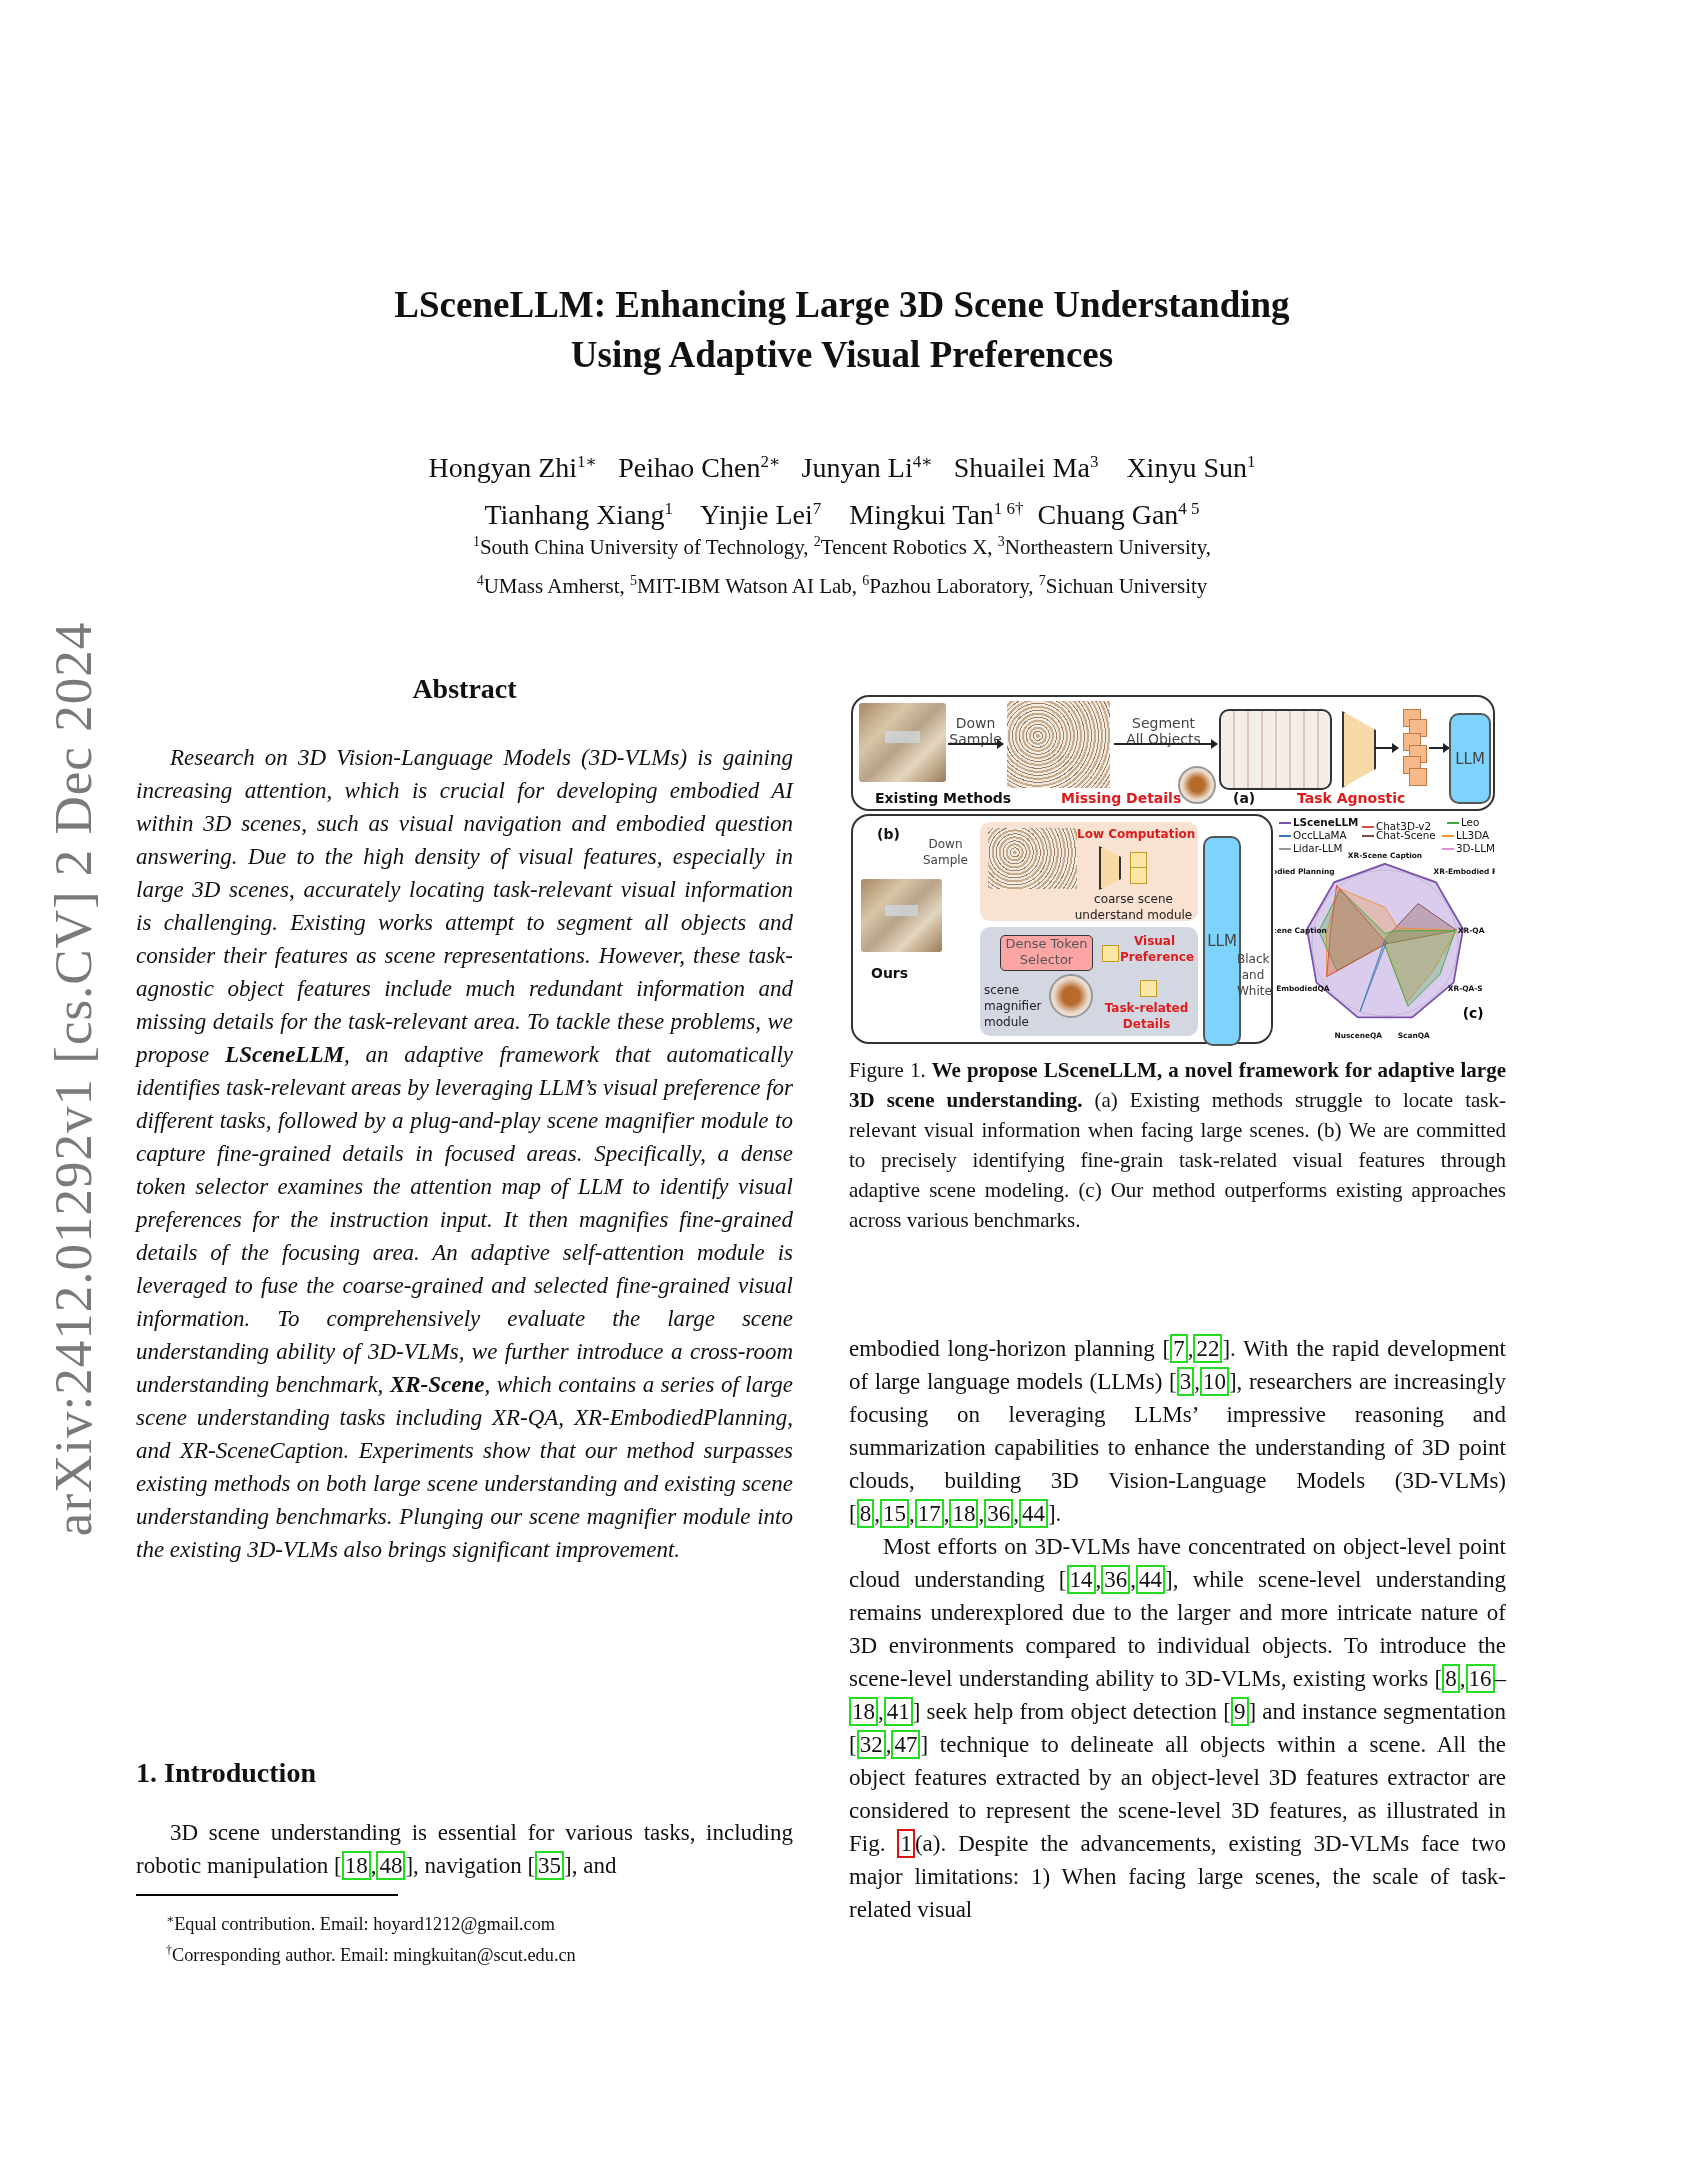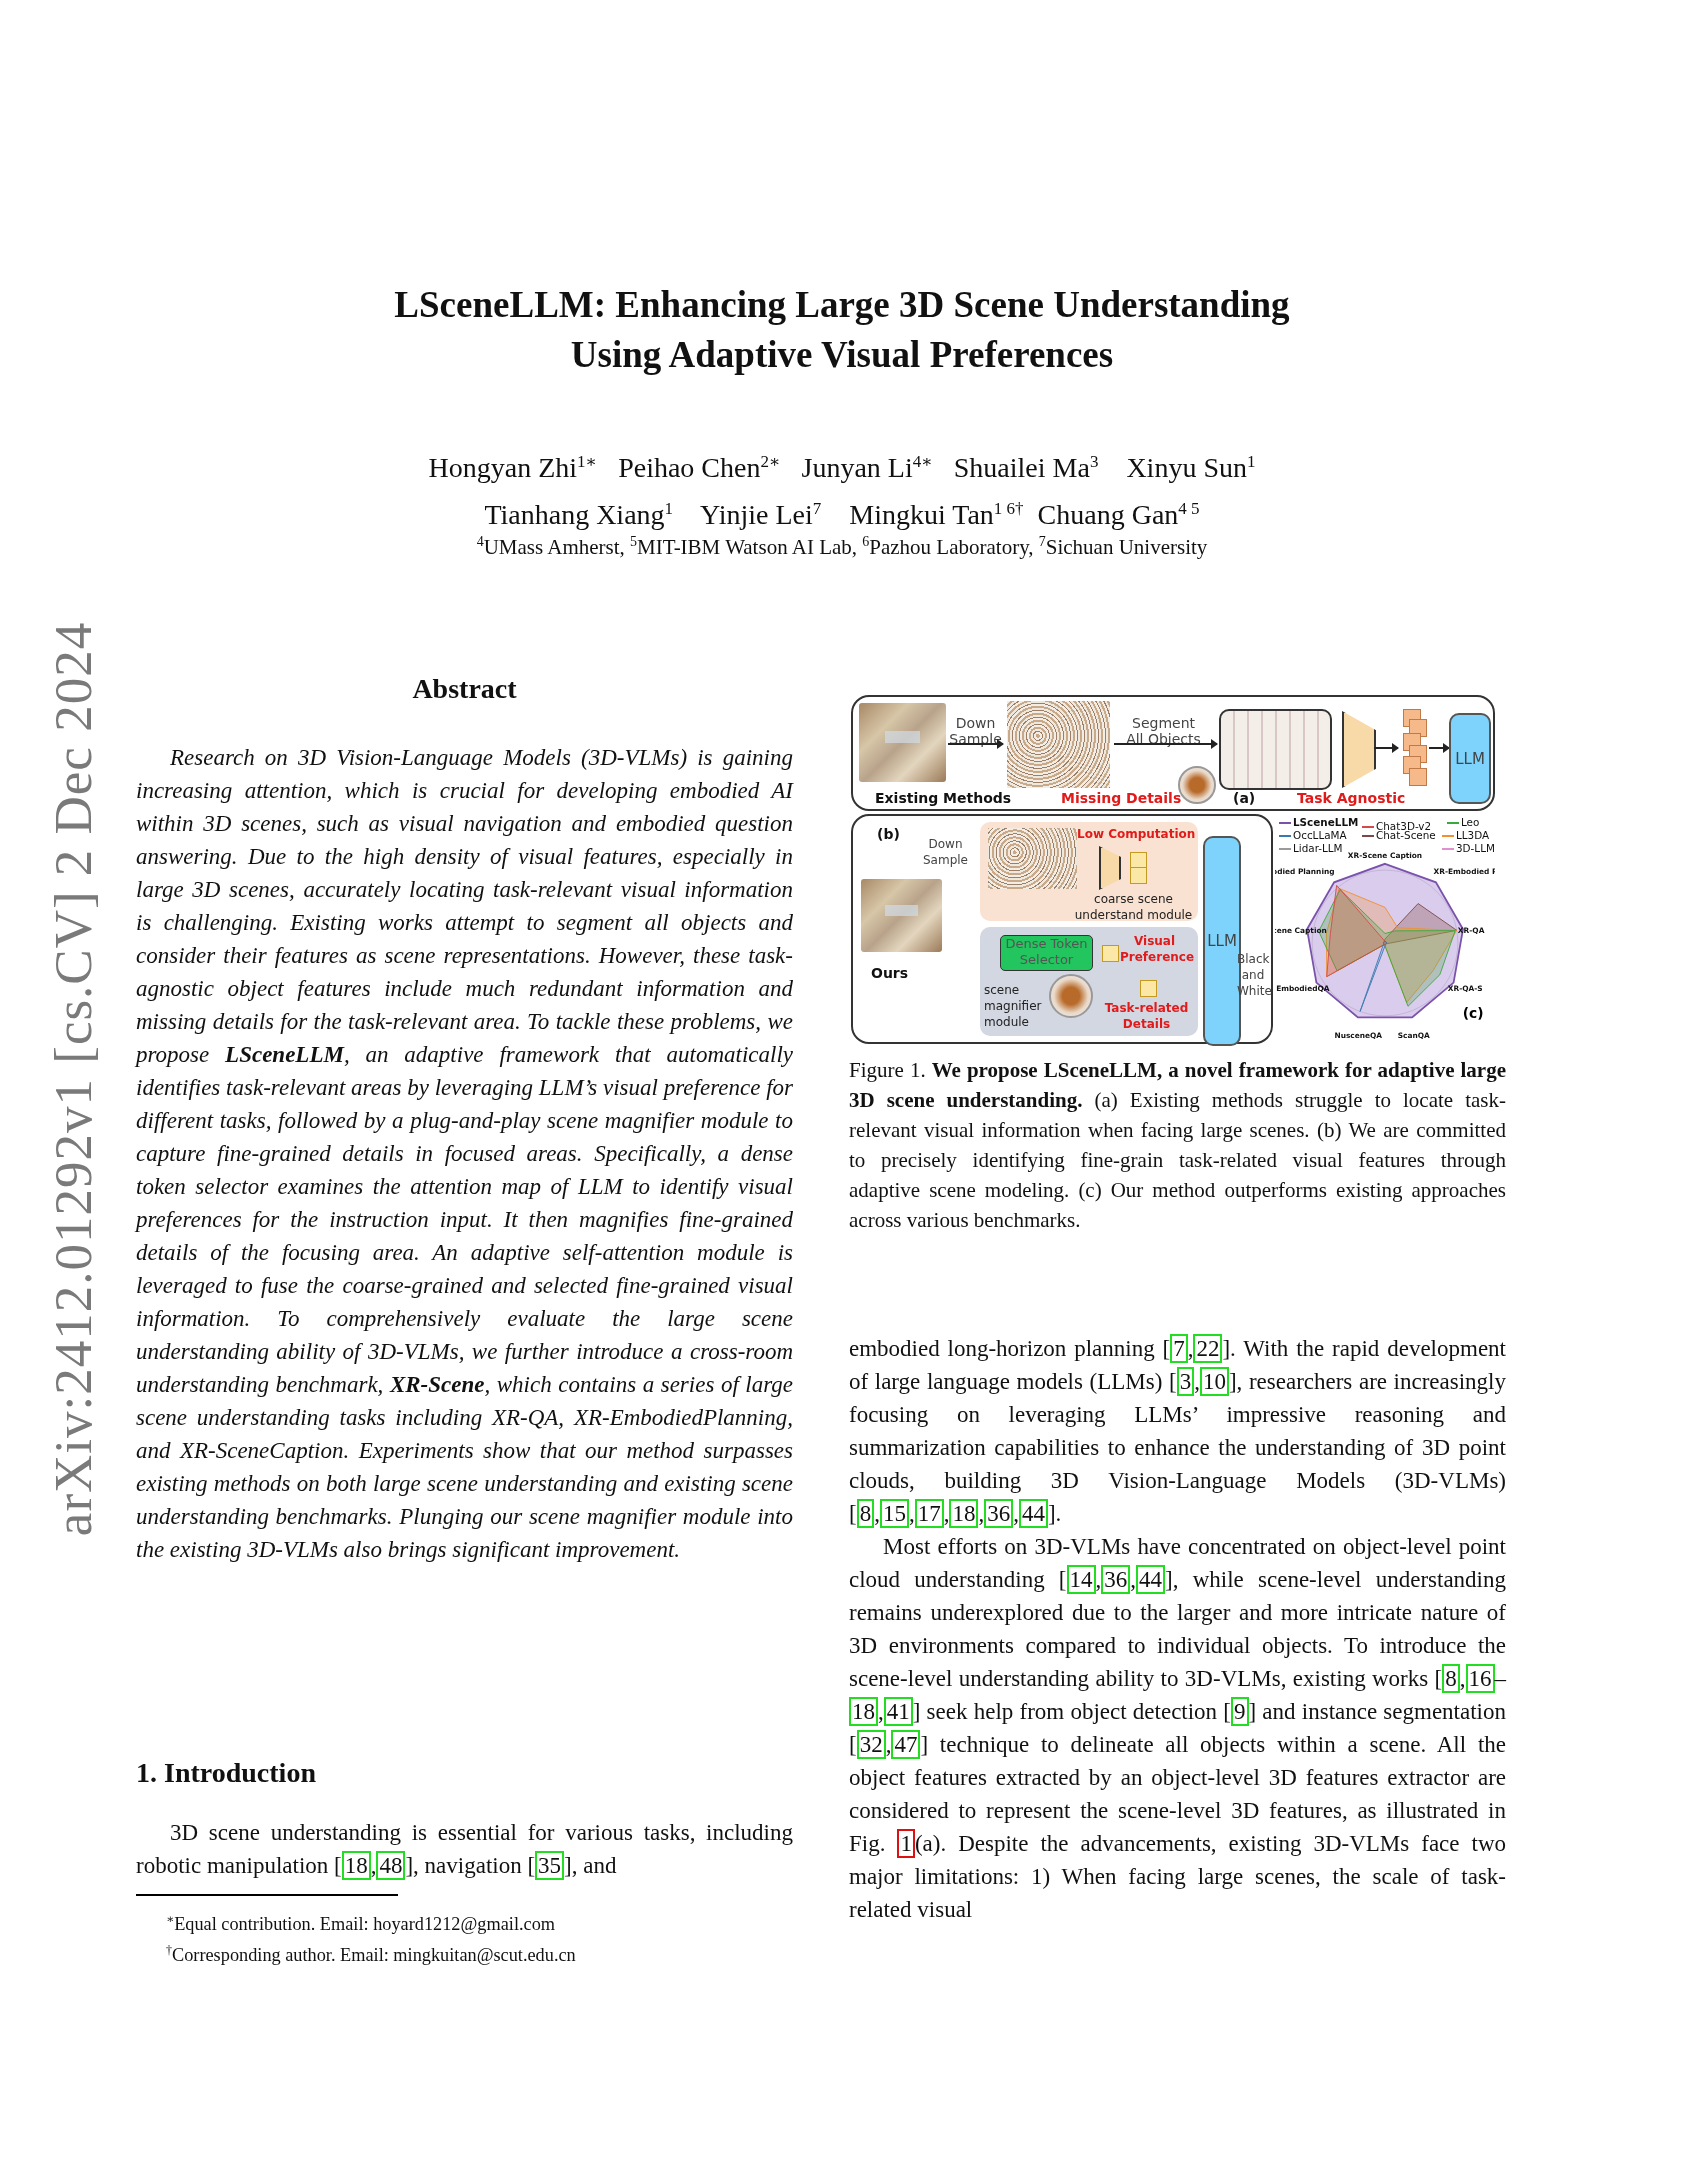--- a/index.html
+++ b/index.html
@@ -70,21 +70,21 @@
      clip-path: polygon(0 0, 100% 25%, 100% 75%, 0 100%); }
   .token { position: absolute; width: 16px; height: 16px; background: #f6b98a; border: 1.5px solid #c07a48; }
   .token-yellow { position: absolute; width: 15px; height: 15px; background: #fbe7a6; border: 1.5px solid #c49a20; }
   .llm-box { position: absolute; background: #7dd3fc; border: 2px solid #555; border-radius: 10px;
      font-size: 15px; color: #444; display: flex; align-items: center; justify-content: center; margin-top: 12px; }
 
   .coarse-bg { position: absolute; left: 127px; top: 6px; width: 218px; height: 99px;
      background: #f9e2d2; border-radius: 10px; }
   .mag-bg { position: absolute; left: 127px; top: 111px; width: 218px; height: 109px;
      background: #d3d7e2; border-radius: 10px; }
-  .dts { position: absolute; left: 147px; top: 119px; width: 91px; height: 34px; background: #22c55e;
+  .dts { position: absolute; left: 147px; top: 119px; width: 91px; height: 34px; background: #fca5a5;
      border: 1.5px solid #333; border-radius: 5px; font-size: 13px; color: #555; text-align: center; line-height: 16px; }
   .magnifier { position: absolute; border-radius: 50%; border: 2px solid #999;
      background: radial-gradient(circle,#b86a2a 0 30%,#e9d8c8 60%,#f4f4f4 100%); }
 
   .radar-wrap { position: absolute; left: 426px; top: 149px; width: 220px; height: 228px; }
   .legend { position: absolute; left: 4px; top: 2px; width: 218px; font-size: 10.4px; line-height: 12px; }
   .legend .li { position: absolute; white-space: nowrap; }
   .legend .sw { display: inline-block; width: 12px; height: 2px; vertical-align: middle; margin-right: 2px; }
   .radar-svg { position: absolute; left: 0; top: 30px; }
   .axis-lbl { font-family: "DejaVu Sans", sans-serif; font-size: 7.5px; font-weight: bold; fill: #111; }
@@ -117,20 +117,23 @@
   </div>
   <div>
     <span><span>Tianhang Xiang</span><sup>1</sup></span>&nbsp;&nbsp;&nbsp;
     <span><span>Yinjie Lei</span><sup>7</sup></span>&nbsp;&nbsp;&nbsp;
     <span><span>Mingkui Tan</span><sup>1 6†</sup></span>&nbsp;
     <span><span>Chuang Gan</span><sup>4 5</sup></span>
   </div>
 </div>
 
 <div class="affils">
+  <div>
+    <sup>1</sup><span>South China University of Technology, </span><sup>2</sup><span>Tencent Robotics X, </span><sup>3</sup><span>Northeastern University,</span>
+  </div>
   <div>
     <sup>4</sup><span>UMass Amherst, </span><sup>5</sup><span>MIT-IBM Watson AI Lab, </span><sup>6</sup><span>Pazhou Laboratory, </span><sup>7</sup><span>Sichuan University</span>
   </div>
 </div>
 
 <div class="col-left abstract-heading">Abstract</div>
 <div class="col-left abstract-body"><span>Research on 3D Vision-Language Models (3D-VLMs) is gaining increasing attention, which is crucial for developing embodied AI within 3D scenes, such as visual navigation and embodied question answering.  Due to the high density of visual features, especially in large 3D scenes, accurately locating task-relevant visual information is challenging. Existing works attempt to segment all objects and consider their features as scene representations. However, these task-agnostic object features include much redundant information and missing details for the task-relevant area. To tackle these problems, we propose </span><b>LSceneLLM</b><span>, an adaptive framework that automatically identifies task-relevant areas by leveraging LLM’s visual preference for different tasks, followed by a plug-and-play scene magnifier module to capture fine-grained details in focused areas.  Specifically, a dense token selector examines the attention map of LLM to identify visual preferences for the instruction input. It then magnifies fine-grained details of the focusing area. An adaptive self-attention module is leveraged to fuse the coarse-grained and selected fine-grained visual information. To comprehensively evaluate the large scene understanding ability of 3D-VLMs, we further introduce a cross-room understanding benchmark, </span><b>XR-Scene</b><span>, which contains a series of large scene understanding tasks including XR-QA, XR-EmbodiedPlanning, and XR-SceneCaption. Experiments show that our method surpasses existing methods on both large scene understanding and existing scene understanding benchmarks. Plunging our scene magnifier module into the existing 3D-VLMs also brings significant improvement.</span></div>
 
 <div class="col-left intro-heading">1. Introduction</div>
 <div class="col-left intro-body"><span>3D scene understanding is essential for various tasks, including robotic manipulation [</span><a class="cite">18</a>,<a class="cite">48</a><span>], navigation [</span><a class="cite">35</a><span>], and</span></div>

